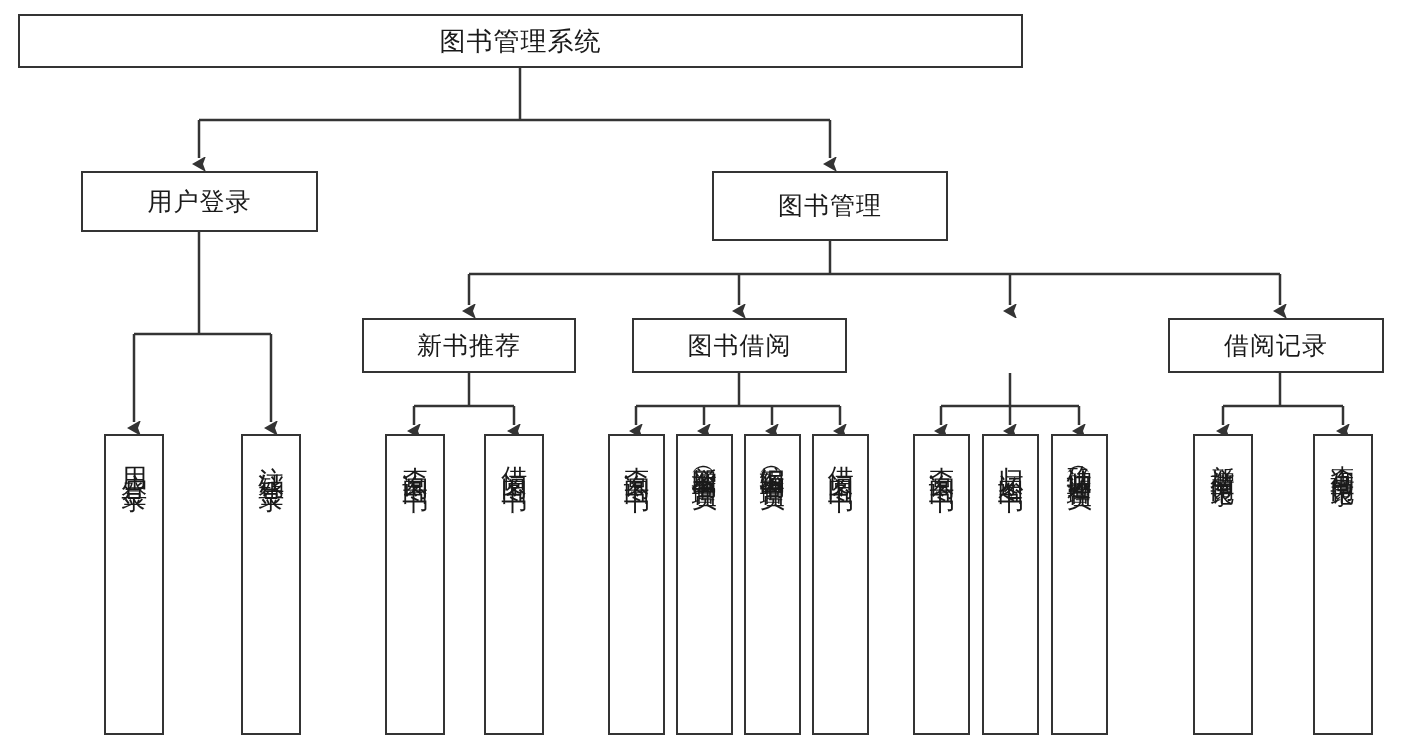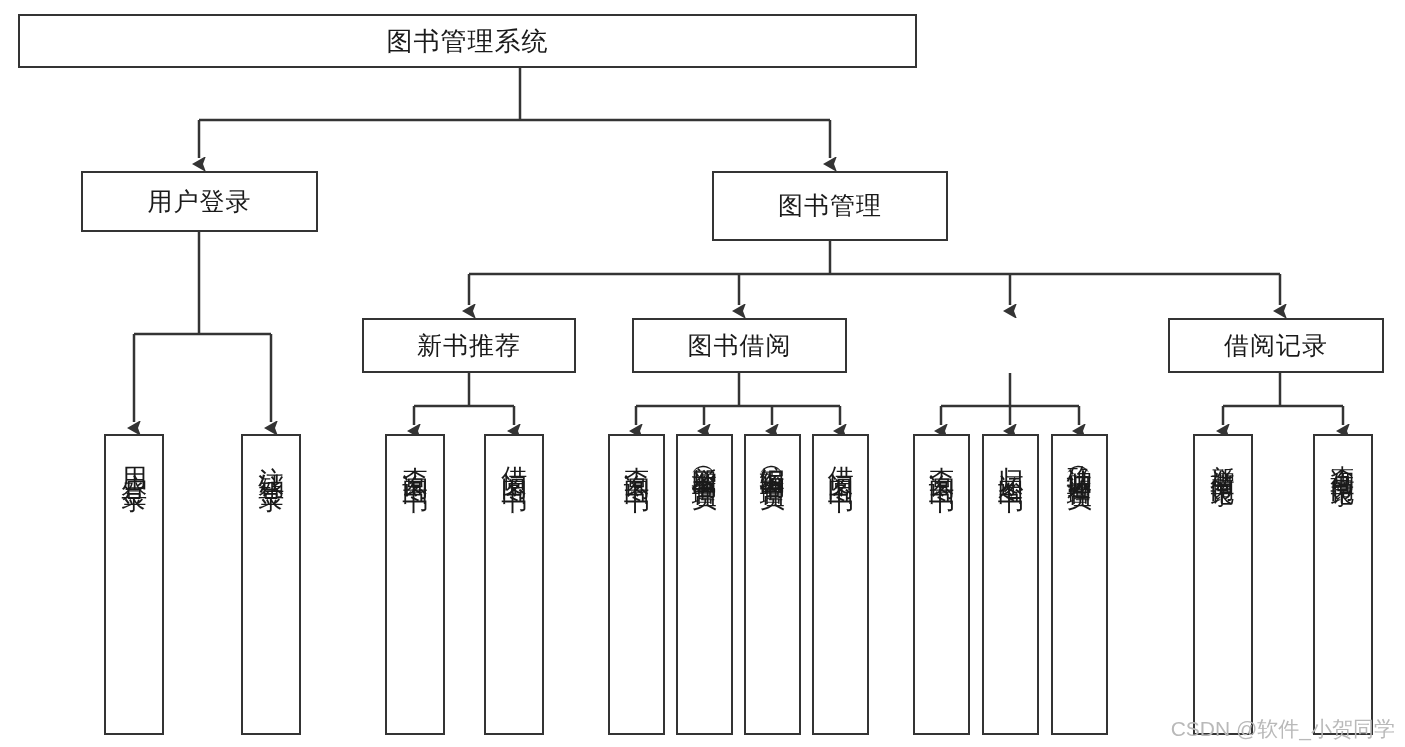--- a/index.html
+++ b/index.html
@@ -109,21 +109,21 @@
       <path d="M 1010 406 L 1010 425" marker-end="url(#arrow)"></path>
       <path d="M 1079 406 L 1079 425" marker-end="url(#arrow)"></path>
 
       <path d="M 1280 373 L 1280 406"></path>
       <path d="M 1223 406 L 1343 406"></path>
       <path d="M 1223 406 L 1223 425" marker-end="url(#arrow)"></path>
       <path d="M 1343 406 L 1343 425" marker-end="url(#arrow)"></path>
     </g>
   </svg>
 
-  <div class="node h root" style="left:18px;top:14px;width:899px;height:54px;">
+  <div class="node h root" style="left:18px;top:14px;width:1005px;height:54px;">
     <span class="lbl">图书管理系统</span>
   </div>
 
   <div class="node h" style="left:81px;top:171px;width:237px;height:61px;">
     <span class="lbl">用户登录</span>
   </div>
   <div class="node h" style="left:712px;top:171px;width:236px;height:70px;">
     <span class="lbl">图书管理</span>
   </div>
 
@@ -174,15 +174,14 @@
     <span class="lbl">确认归还（管理员）</span>
   </div>
 
   <div class="node v narrow" style="left:1193px;top:434px;width:60px;height:301px;">
     <span class="lbl">新增借阅记录</span>
   </div>
   <div class="node v narrow" style="left:1313px;top:434px;width:60px;height:301px;">
     <span class="lbl">查询借阅记录</span>
   </div>
 
-  <div id="watermark">CSDN @软件_小贺同学</div>
 
 </div>
 
 </body></html>

